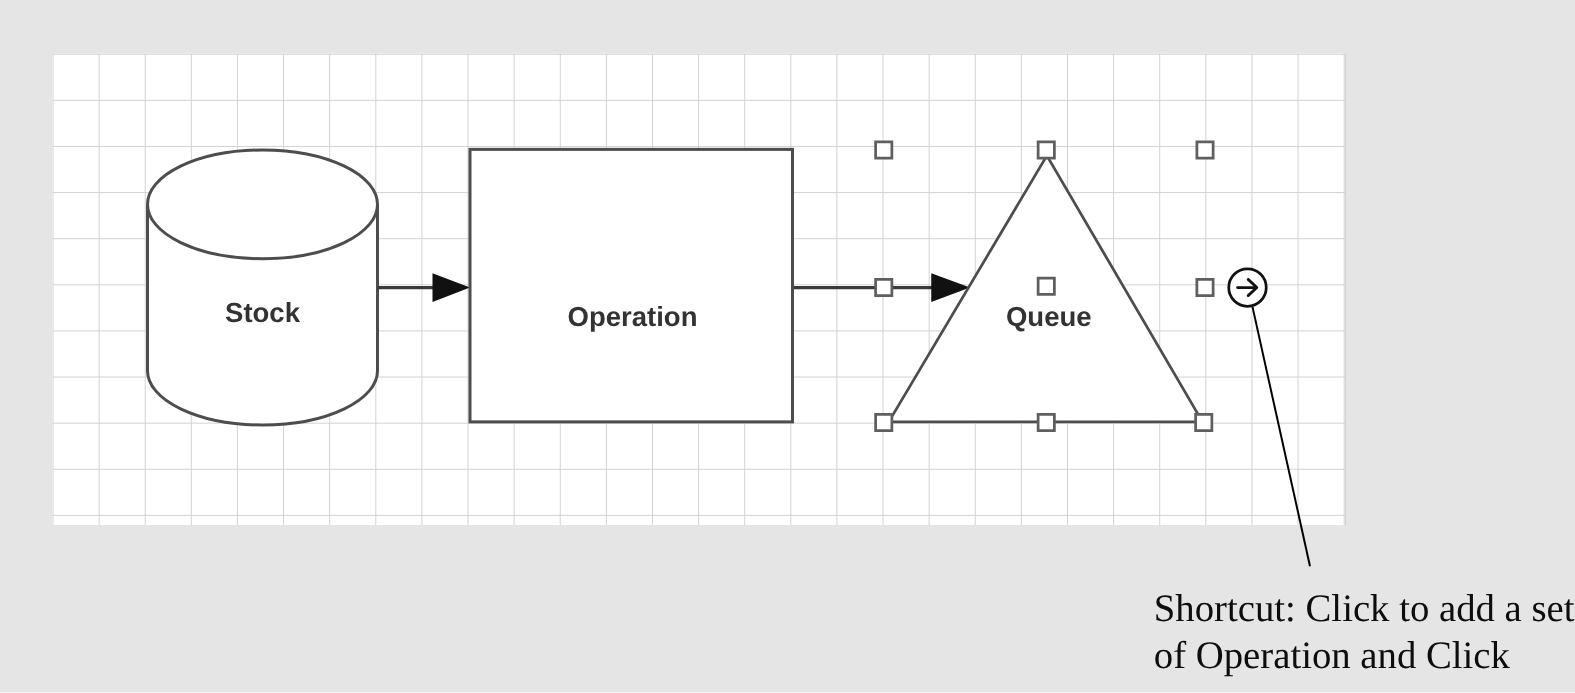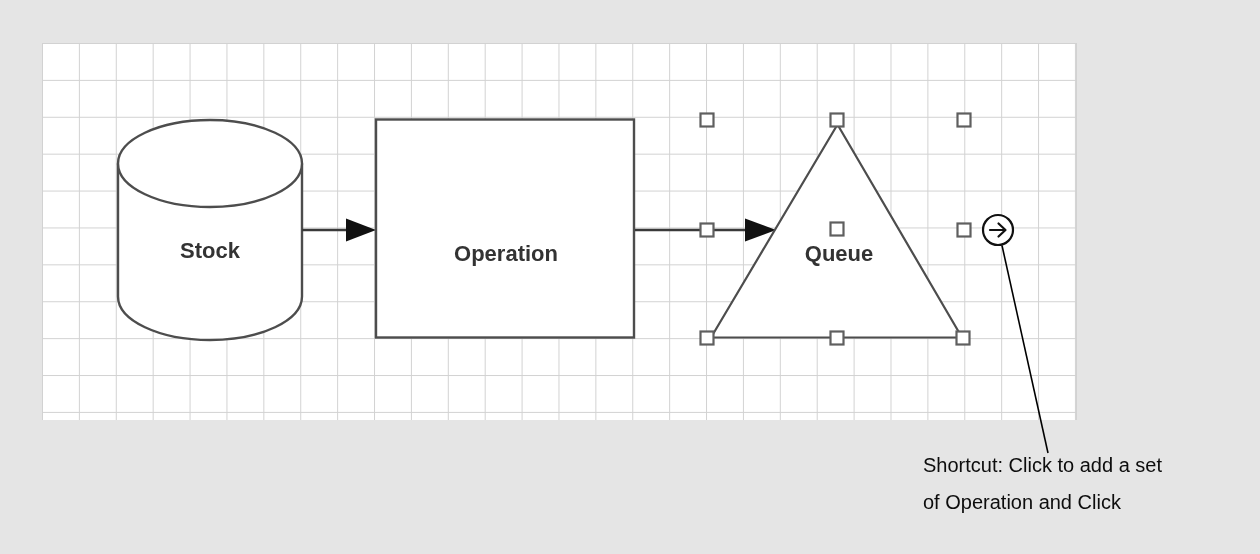--- a/index.html
+++ b/index.html
@@ -37,23 +37,23 @@
   }
   .shape-label {
     font-family: "Liberation Sans", sans-serif;
     font-size: 22px;
     font-weight: 700;
     fill: #333333;
   }
   .annotation {
     position: absolute;
     left: 923px;
-    top: 447px;
-    font-family: Liberation Sans, sans-serif;
-    font-size: 20px;
+    top: 468px;
+    font-family: Liberation Serif, serif;
+    font-size: 31px;
     line-height: 37px;
     color: #0d0d0d;
     white-space: nowrap;
   }
 </style>
 </head>
 <body>
 
 <div class="stage">
 

